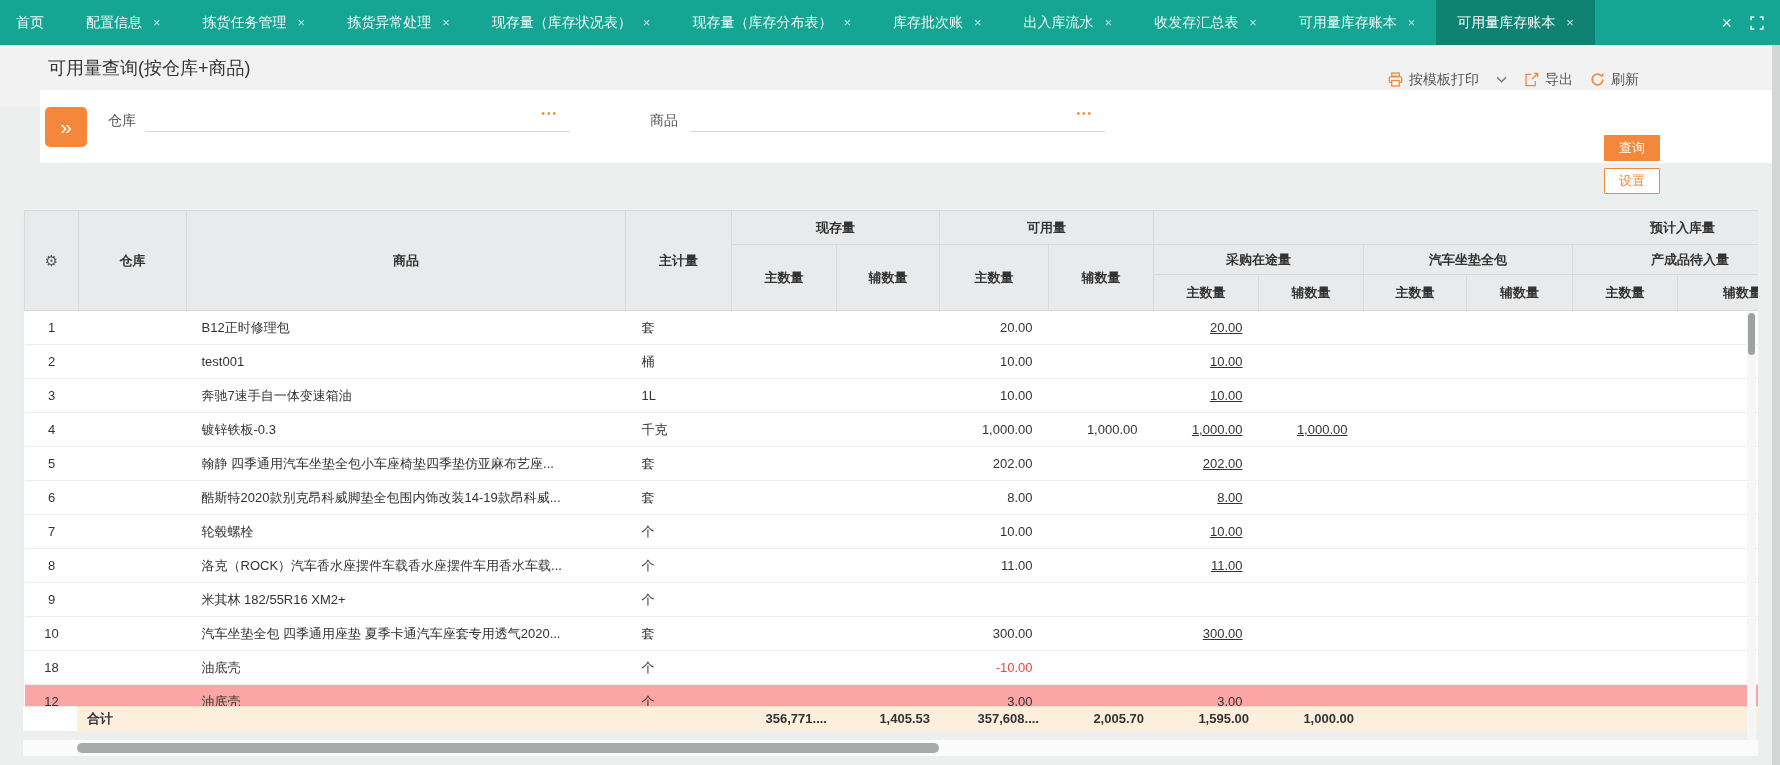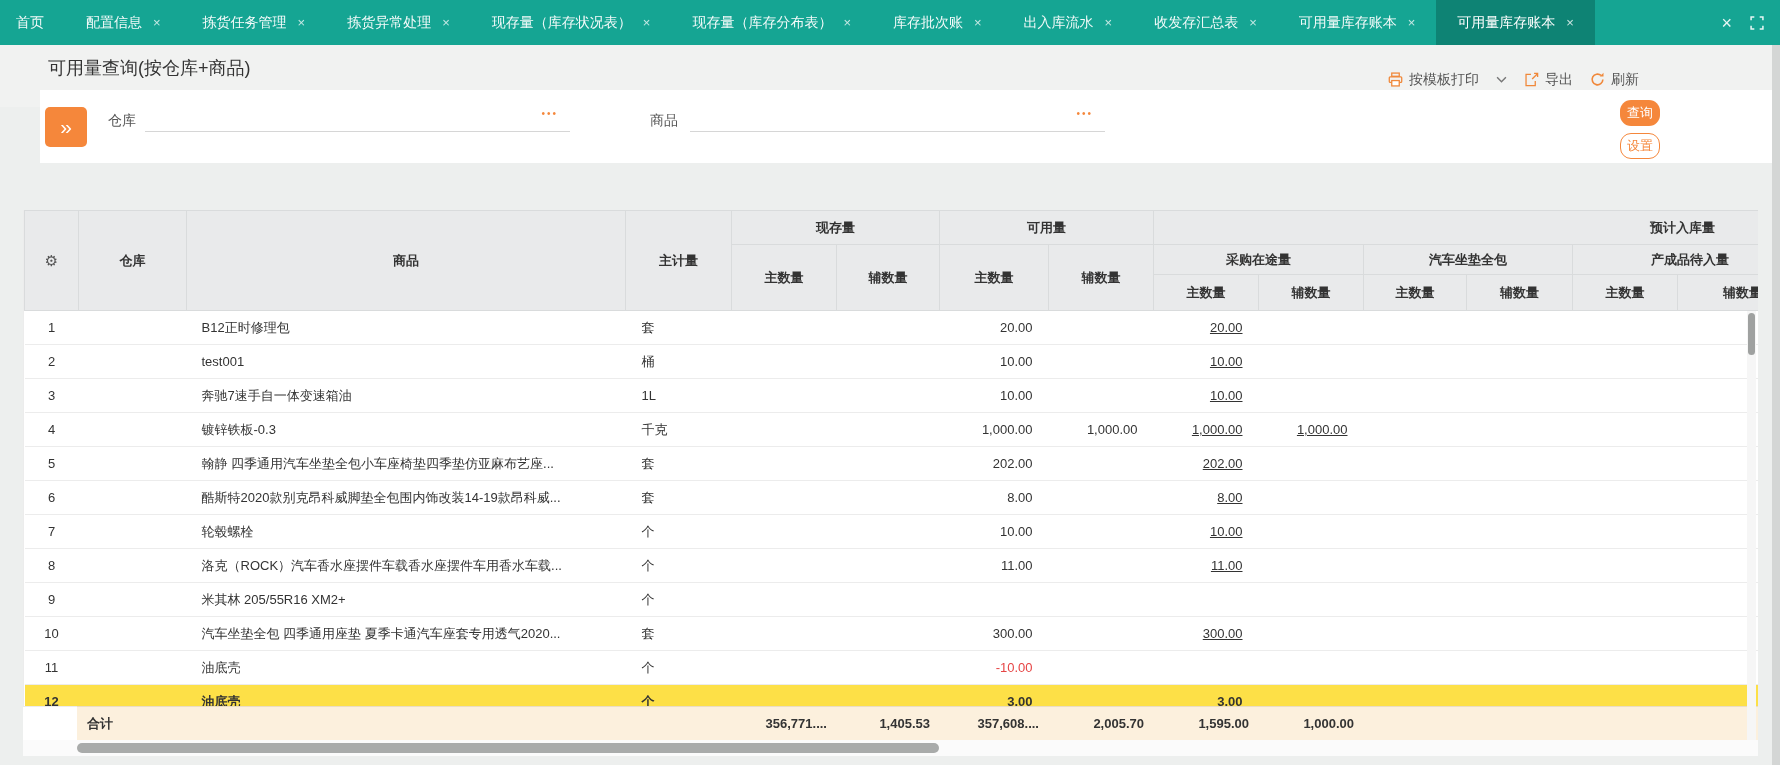--- a/index.html
+++ b/index.html
@@ -36,22 +36,22 @@
     background:#f5873b; border-radius:5px; color:#fff; font-size:21px;
     display:flex; align-items:center; justify-content:center; cursor:pointer; }
   .f-label { position:absolute; top:22px; font-size:14px; color:#555; }
   .f-label.wh { left:68px; } .f-label.pr { left:610px; }
   .f-input { position:absolute; top:12px; height:30px; }
   .f-input.wh { left:105px; width:425px; } .f-input.pr { left:650px; width:415px; }
   .f-input input { width:100%; height:100%; border:none; outline:none;
     border-bottom:1px solid #d6d6d6; background:transparent; font-size:14px; color:#333; }
   .picker { position:absolute; right:12px; top:6px; color:#f5873b; font-size:10px;
     letter-spacing:2px; cursor:pointer; }
-  .btn { position:absolute; width:40px; height:26px; border-radius:11px; font-size:13px;
-    display:flex; align-items:center; justify-content:center; cursor:pointer; }
+  .btn { position:absolute; width:56px; height:26px; border-radius:1px; font-size:13px;
+    display:flex; align-items:center; justify-content:center; cursor:pointer;margin-top:35px; }
   .btn.query { right:112px; top:10px; background:#f5873b; color:#fff; }
   .btn.settings { right:112px; top:43px; background:#fff; color:#f5873b;
     border:1px solid #f5873b; }
   
   .grid-viewport { position:absolute; left:23px; top:210px; width:1735px; height:496px;
     overflow:hidden; background:#fff; border-left:1px solid #ececec; }
   table.grid { border-collapse:collapse; table-layout:fixed; width:1783px; }
   .grid th { background:#e9eaeb; border:1px solid #d9dbdc; font-size:13px;
     font-weight:bold; color:#333; }
   .grid thead tr.h1 th { height:34px; } .grid thead tr.h2 th { height:30px; }
@@ -59,26 +59,26 @@
   th.expected { text-align:right; padding-right:92px; }
   .gear { font-size:15px; color:#555; cursor:pointer; }
   .grid td { height:34px; font-size:13px; border-bottom:1px solid #ececec;
     overflow:hidden; white-space:nowrap; }
   .c-num { text-align:center; color:#333; }
   .c-name { padding-left:15px; text-overflow:ellipsis; }
   .c-unit { padding-left:16px; }
   .c-val { text-align:right; padding-right:16px; }
   .c-val.link { text-decoration:underline; cursor:pointer; }
   .c-val.neg { color:#e64545; }
-  tr.grid-row.selected td { background:#fde047;font-weight:bold; }
+  tr.grid-row.selected td { background:#fca5a5; }
   
   .total-bar { position:absolute; left:23px; top:706px; width:1735px; height:34px;
     overflow:hidden; }
   table.total { border-collapse:collapse; table-layout:fixed; width:1783px; }
-  .total td { height:34px; background:#fcf0dd; font-size:13px;
+  .total td { height:24px; background:#fcf0dd; font-size:13px;
     border-top:1px solid #eaddc4;margin-left:10px; }
   .total td.first { background:#fff; border-top:1px solid #ececec; }
   .total td.t-label { padding-left:10px; font-weight:bold; }
   .total td.t-val { text-align:right; padding-right:8px; font-weight:bold; }
   
   .vscroll { position:absolute; left:1747px; top:311px; width:9px; height:429px;
     background:#f6f6f6; }
   .vscroll .thumb { position:absolute; left:1px; top:2px; width:7px; height:42px;
     background:#9fa1a0; border-radius:4px; cursor:pointer; }
   .hscroll { position:absolute; left:23px; top:740px; width:1735px; height:16px;
@@ -368,21 +368,21 @@
             <td class="c-val link">11.00</td>
             <td class="c-val"></td>
             <td class="c-val"></td>
             <td class="c-val"></td>
             <td class="c-val"></td>
             <td class="c-val"></td>
           </tr>
           <tr class="grid-row">
             <td class="c-num">9</td>
             <td class="c-wh"></td>
-            <td class="c-name">米其林 205/55R16 XM2+</td>
+            <td class="c-name">米其林 182/55R16 XM2+</td>
             <td class="c-unit">个</td>
             <td class="c-val"></td>
             <td class="c-val"></td>
             <td class="c-val"></td>
             <td class="c-val"></td>
             <td class="c-val"></td>
             <td class="c-val"></td>
             <td class="c-val"></td>
             <td class="c-val"></td>
             <td class="c-val"></td>
@@ -398,21 +398,21 @@
             <td class="c-val">300.00</td>
             <td class="c-val"></td>
             <td class="c-val link">300.00</td>
             <td class="c-val"></td>
             <td class="c-val"></td>
             <td class="c-val"></td>
             <td class="c-val"></td>
             <td class="c-val"></td>
           </tr>
           <tr class="grid-row">
-            <td class="c-num">11</td>
+            <td class="c-num">18</td>
             <td class="c-wh"></td>
             <td class="c-name">油底壳</td>
             <td class="c-unit">个</td>
             <td class="c-val"></td>
             <td class="c-val"></td>
             <td class="c-val neg">-10.00</td>
             <td class="c-val"></td>
             <td class="c-val"></td>
             <td class="c-val"></td>
             <td class="c-val"></td>

